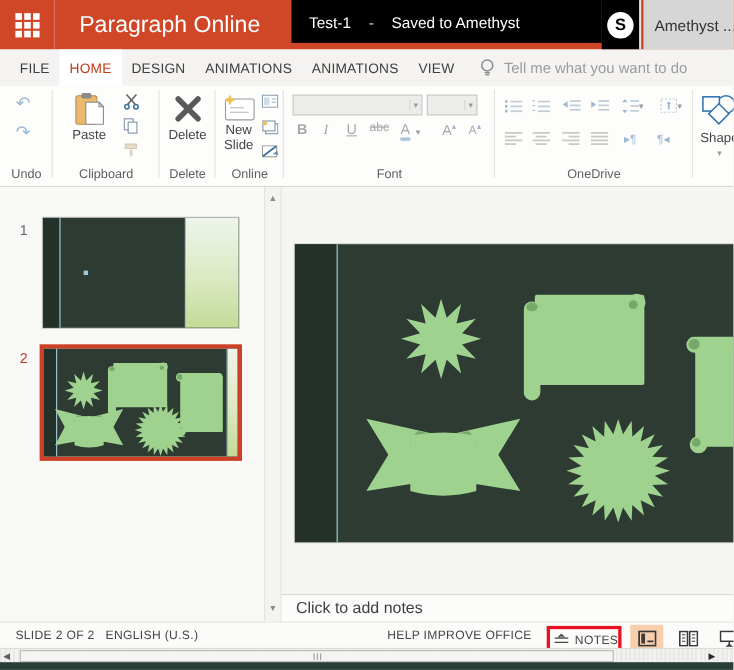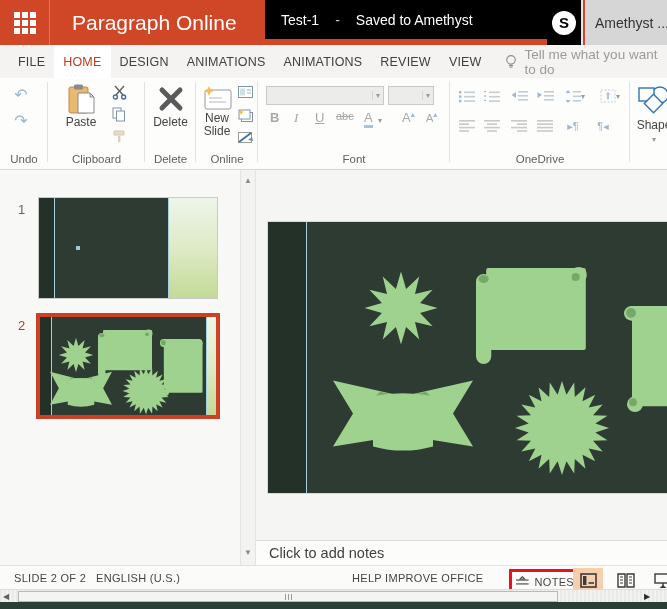--- a/index.html
+++ b/index.html
@@ -65,21 +65,21 @@
   .shape svg { display:block; width:100%; height:100%; }
 
   #notesbar { left:256px; top:370px; width:411px; height:25px; background:#fcfcfb; border-top:1px solid #dadad8;
     display:flex; align-items:center; padding-left:13px; font-size:14.5px; color:#3e3e3e; cursor:text; }
 
   
   #statusbar { left:0; top:565px; width:667px; height:24px; background:#fbfbfa; border-top:1px solid #e3e3e2;
     font-size:11px; color:#454545; letter-spacing:.3px; }
   #statusbar .itm { position:absolute; top:6px; }
   #notesbox { position:absolute; left:497px; top:3px; width:68px; height:25px;
-    border:3px solid var(--annotation-red); display:flex; align-items:center; gap:5px; padding-left:4px; cursor:pointer;margin-left:12px; }
+    border:3px solid var(--annotation-red); display:flex; align-items:center; gap:5px; padding-left:4px; cursor:pointer; }
   .viewbtn { position:absolute; top:2px; width:30px; height:25px; display:flex; align-items:center; justify-content:center; cursor:pointer; }
   .viewbtn.active { background:var(--active-view-peach); }
 
   
   #hscroll { left:0; top:589px; width:667px; height:13px;
     background:repeating-linear-gradient(90deg,#e9e9e8 0 2px,#f2f2f1 2px 4px); border-top:1px solid #dcdcda; }
   #hthumb { position:absolute; left:18px; top:1px; width:540px; height:11px; background:#f4f4f3;
     border:1px solid #b9b9b7; display:flex; align-items:center; justify-content:center; gap:2px; cursor:grab; }
   #hthumb i { width:1px; height:6px; background:#9a9a98; }
   #bottomstrip { left:0; top:602px; width:667px; height:7px; background:var(--footer-strip); }
@@ -116,21 +116,20 @@
     </div>
     <div id="userarea" class="abs">Amethyst ...</div>
   </div>
 
   <div id="tabrow" class="abs">
     <div class="tab first">FILE</div>
     <div class="tab active">HOME</div>
     <div class="tab">DESIGN</div>
     <div class="tab">ANIMATIONS</div>
     <div class="tab">ANIMATIONS</div>
-    <div class="tab">REVIEW</div>
     <div class="tab">VIEW</div>
     <div id="tellme">
       <svg class="icn" width="14" height="18" viewBox="0 0 14 18">
         <circle cx="7" cy="6.5" r="5" fill="none" stroke="#8a8a8a" stroke-width="1.3"></circle>
         <rect x="4.6" y="12.4" width="4.8" height="1.4" fill="#8a8a8a"></rect>
         <rect x="5.2" y="14.4" width="3.6" height="1.2" fill="#8a8a8a"></rect>
       </svg>
       <span>Tell me what you want to do</span>
     </div>
   </div>

